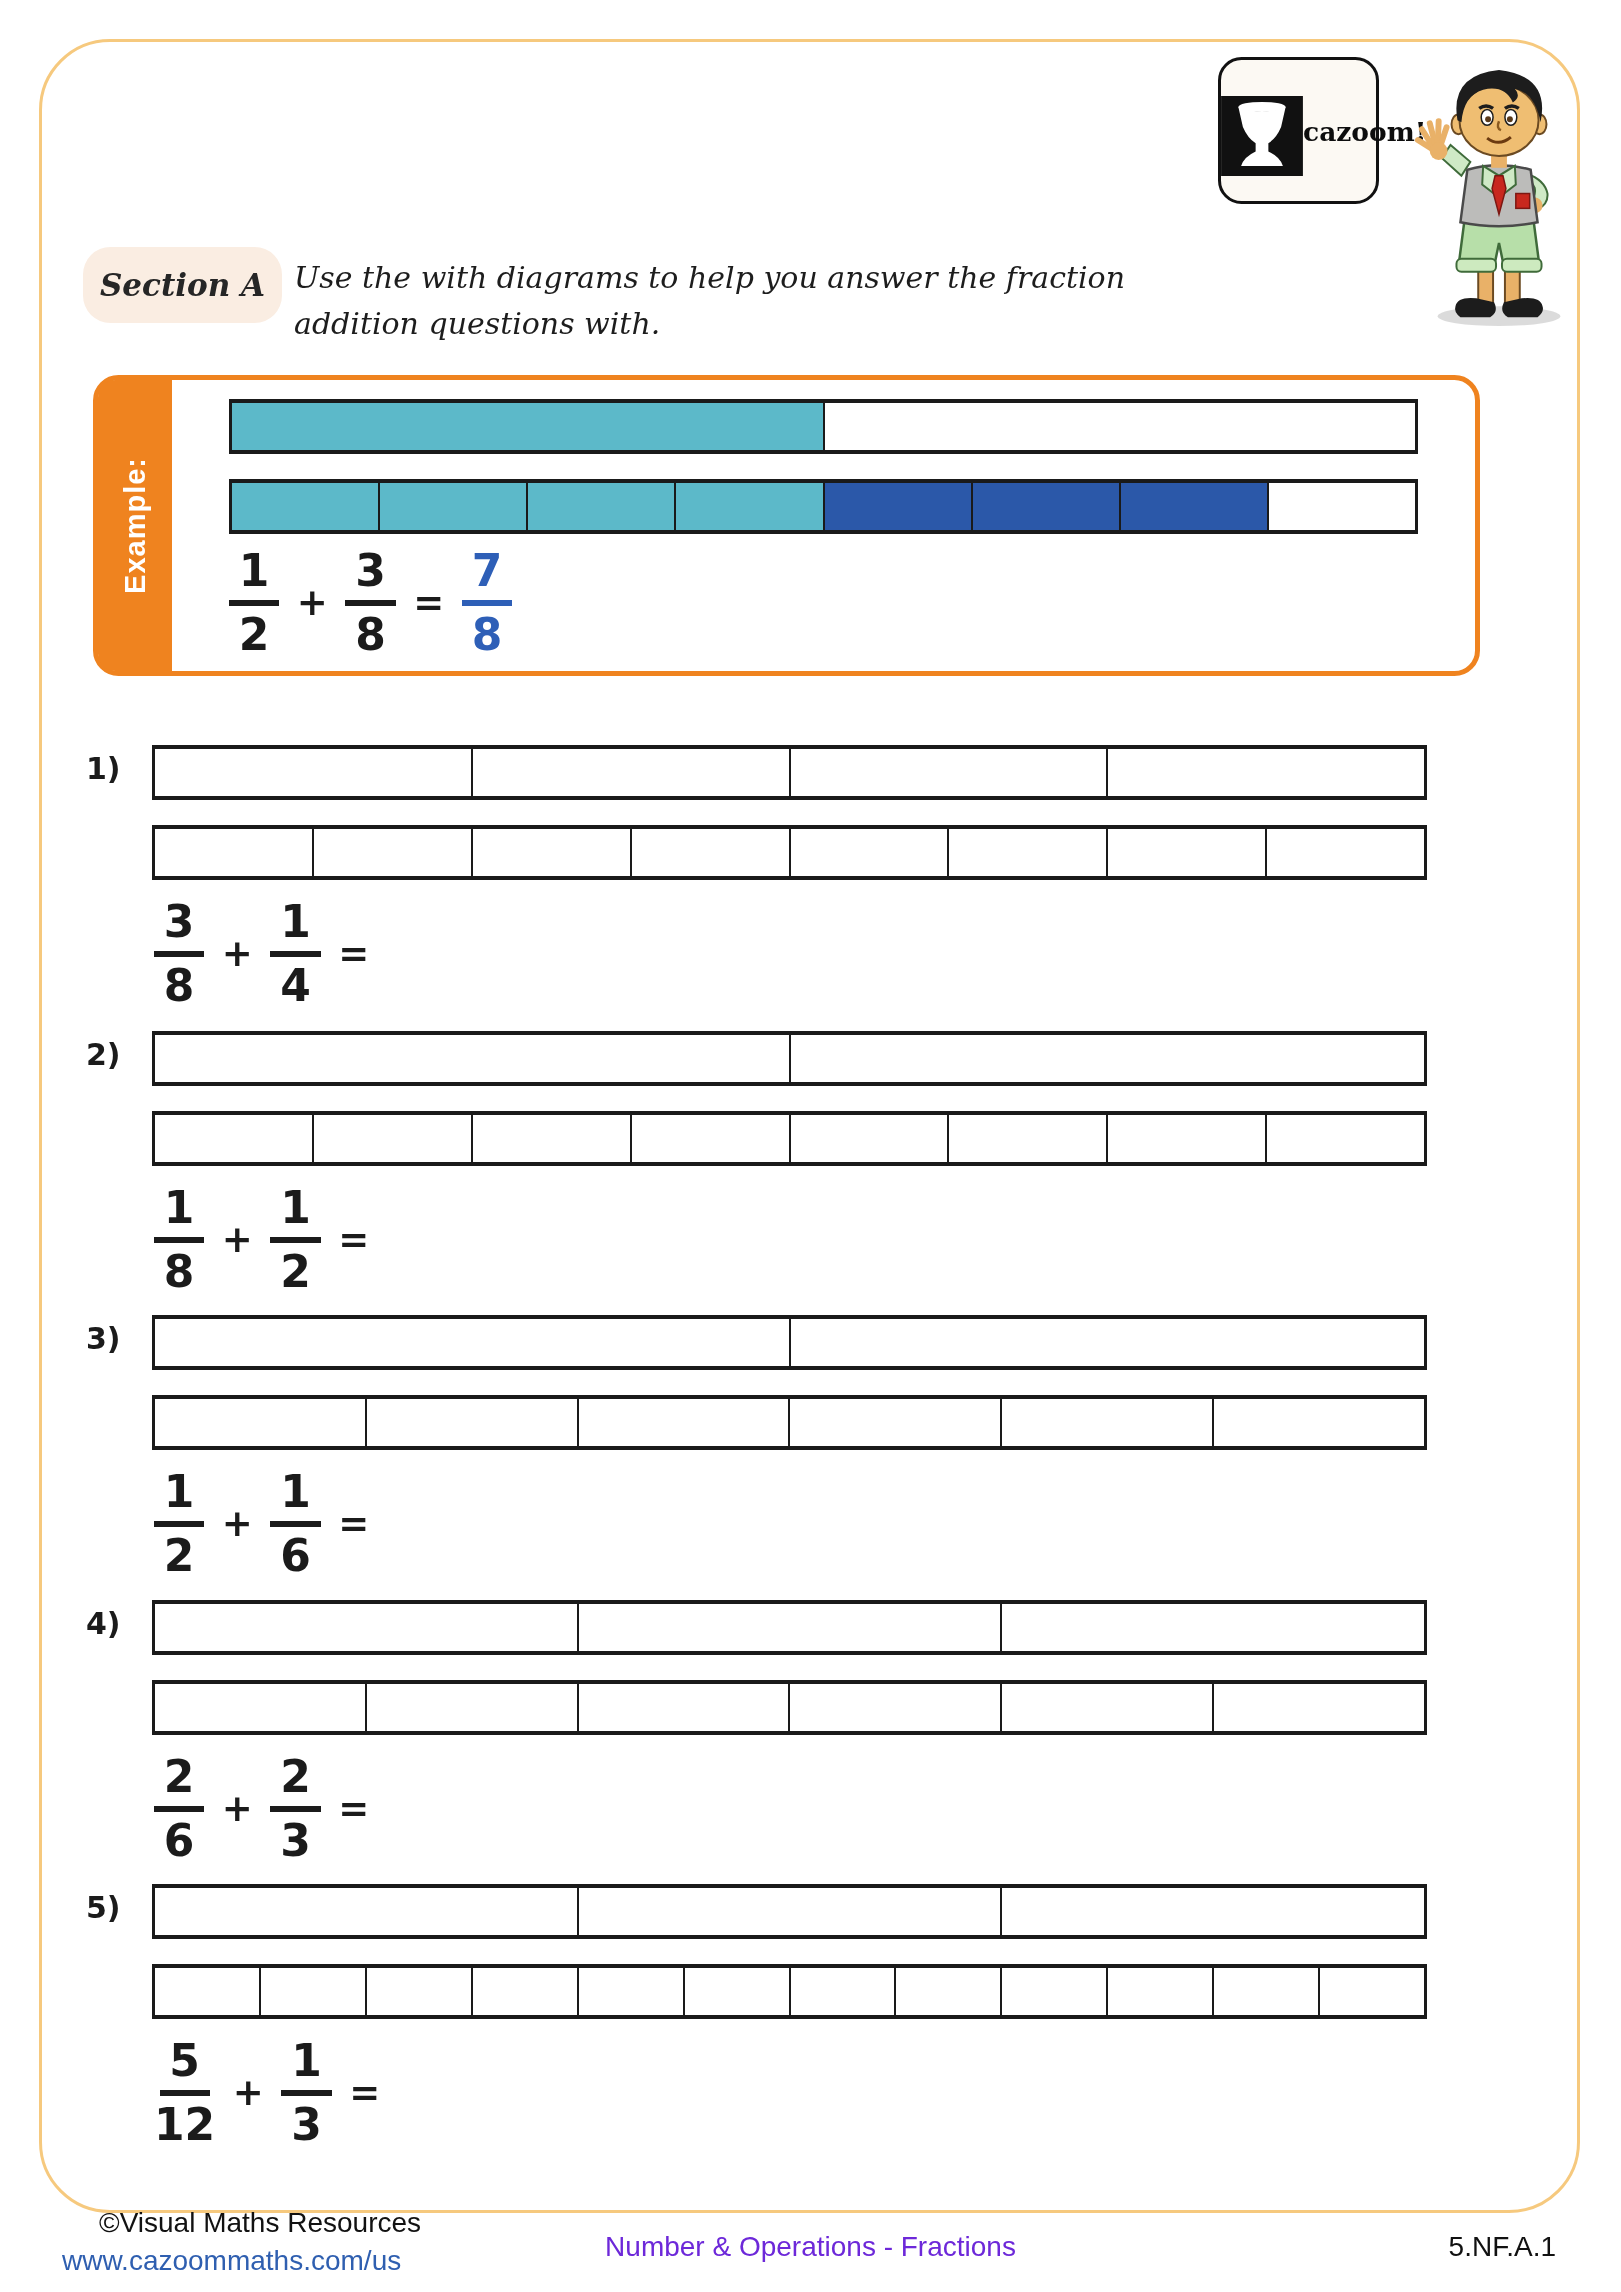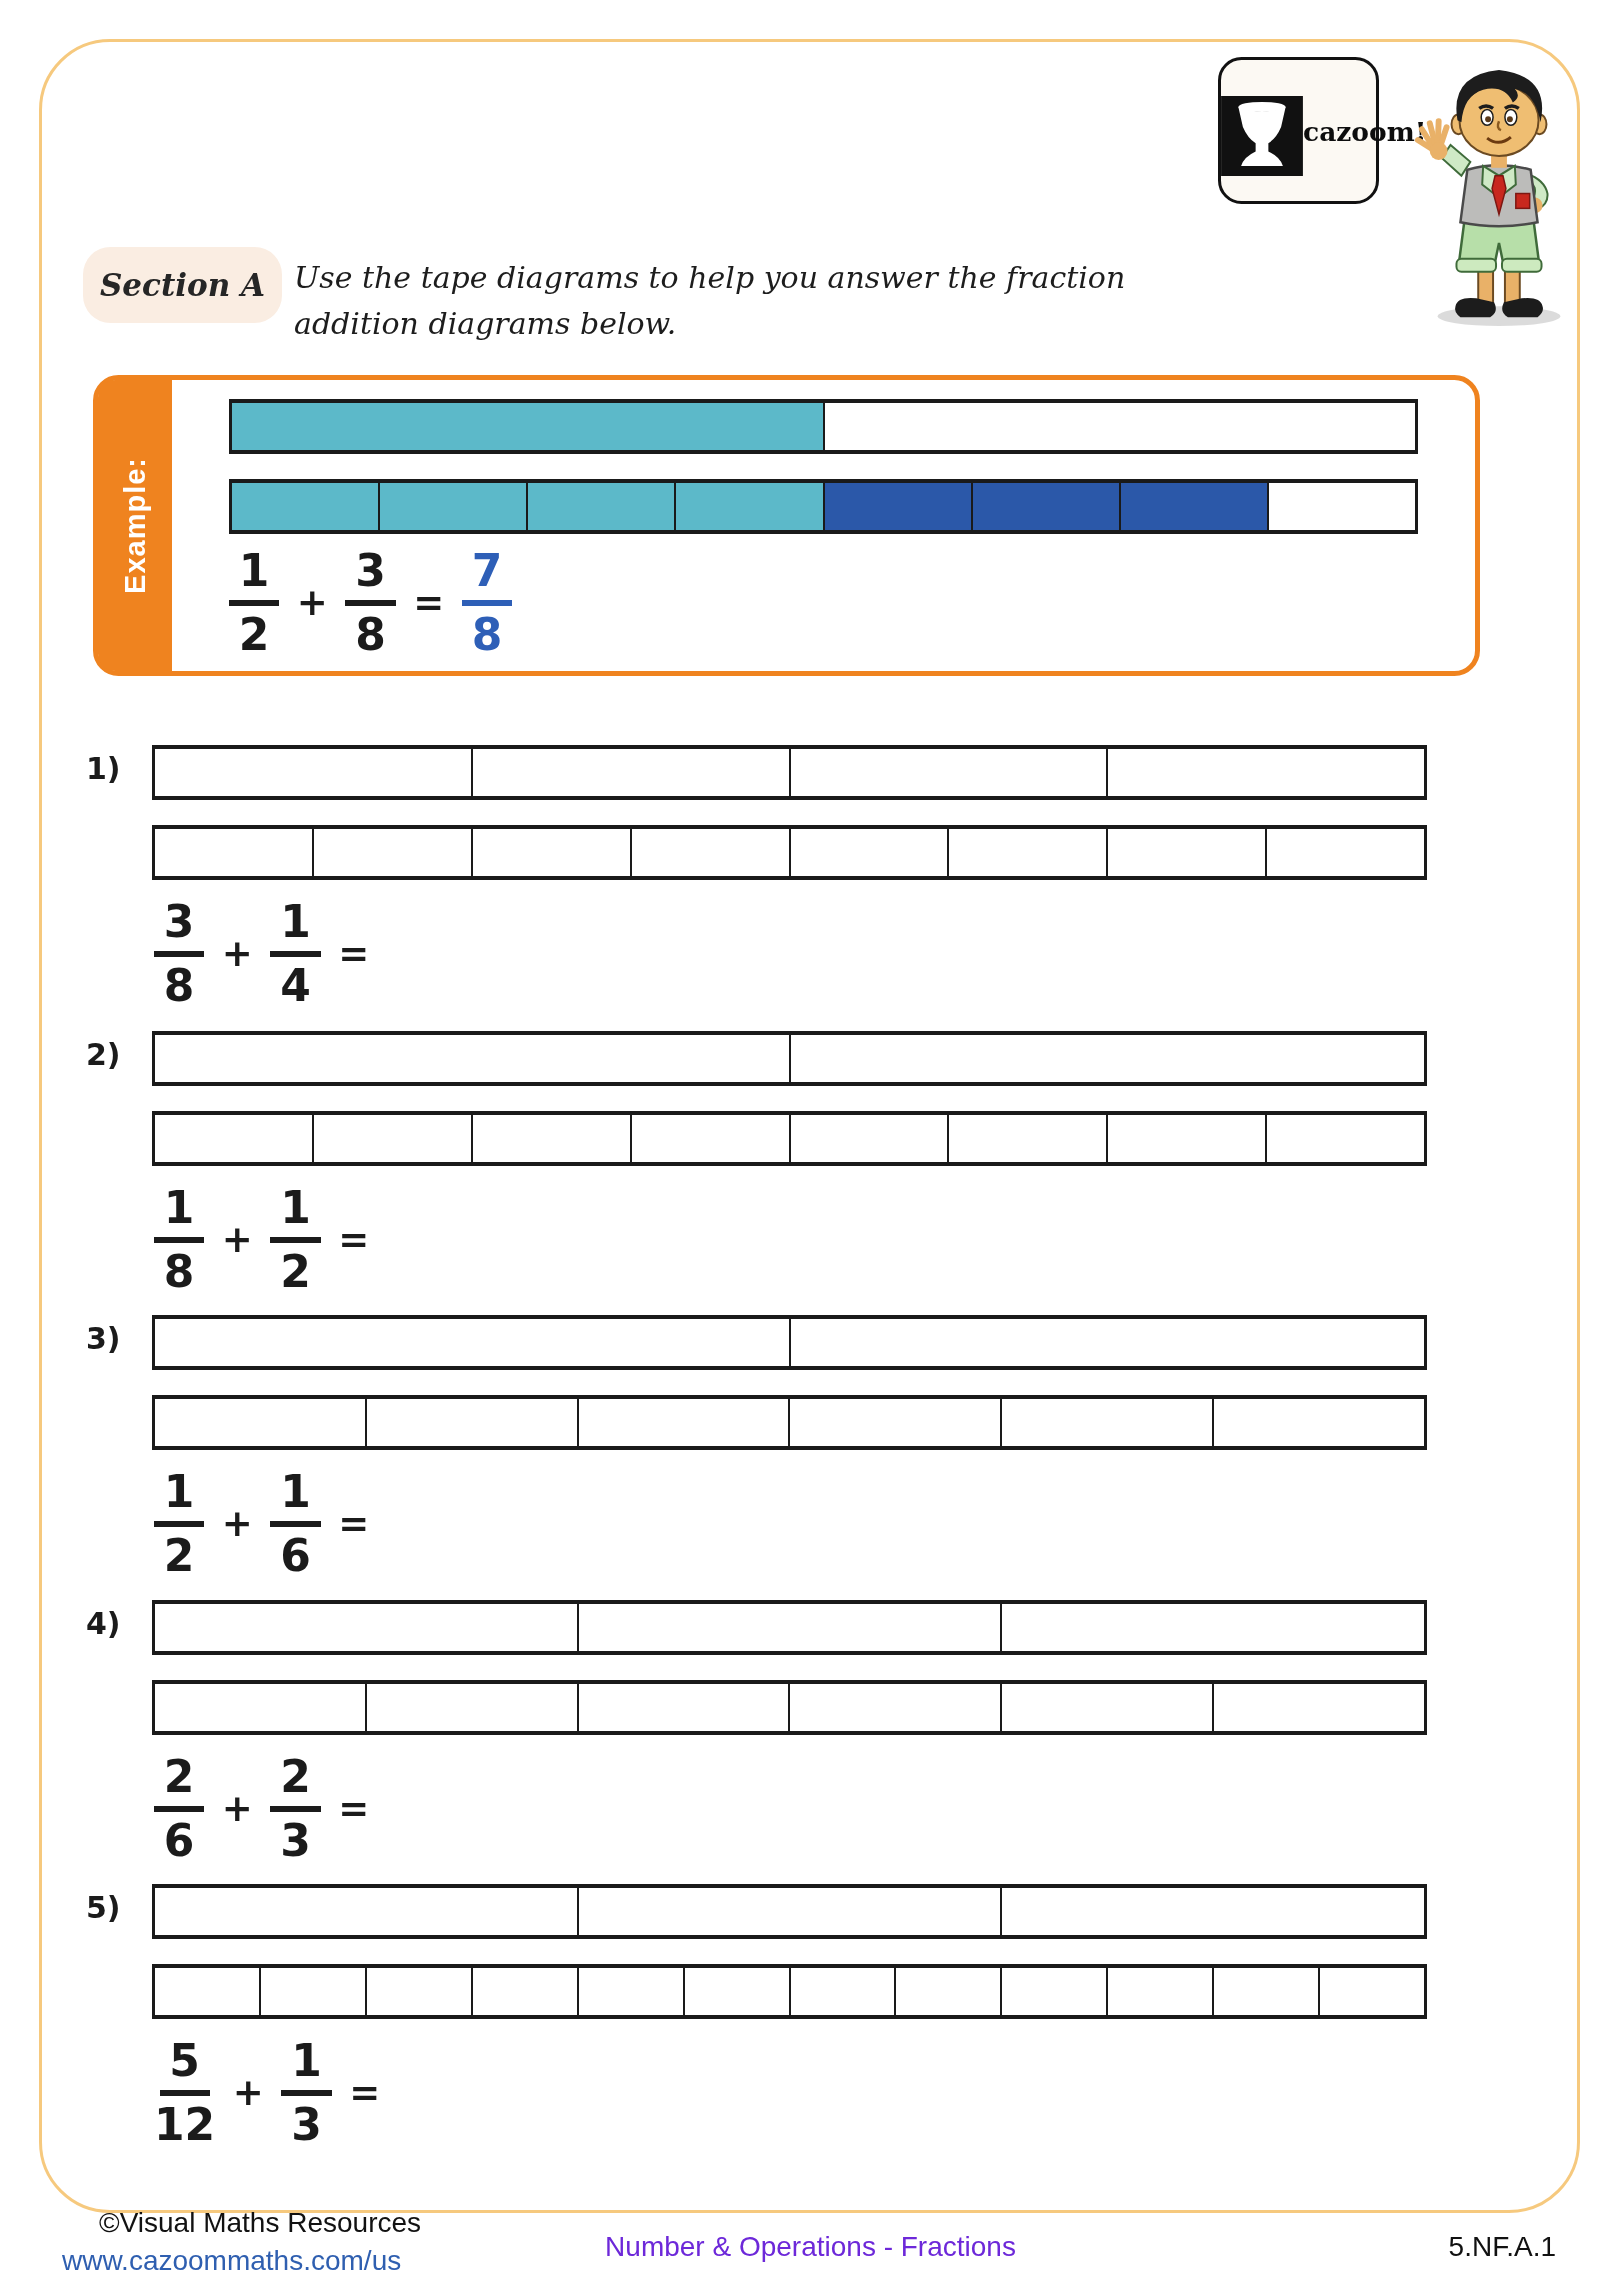--- a/index.html
+++ b/index.html
@@ -122,22 +122,22 @@
       <circle cx="111" cy="61" r="3" fill="#5a3a1a"></circle>
       <path d="M100 63 Q97 70 102 72" stroke="#8a5a20" stroke-width="2.5" fill="none"></path>
       <path d="M88 80 Q100 89 112 79" stroke="#6b3a10" stroke-width="3" fill="none"></path>
     </svg>
   </div>
 
   <div class="section-chip">
     <span>Section A</span>
   </div>
   <div class="instruction">
-    <span>Use the tape diagrams to help you answer the fraction</span><br>
-    <span>addition diagrams below.</span>
+    <span>Use the with diagrams to help you answer the fraction</span><br>
+    <span>addition questions with.</span>
   </div>
 
   <div class="example-box">
     <div class="example-tab">
       <span>Example:</span>
     </div>
     <div class="tape ex-tape-top">
         <div class="cell fill-teal"></div>
         <div class="cell fill-white"></div>
       </div>

